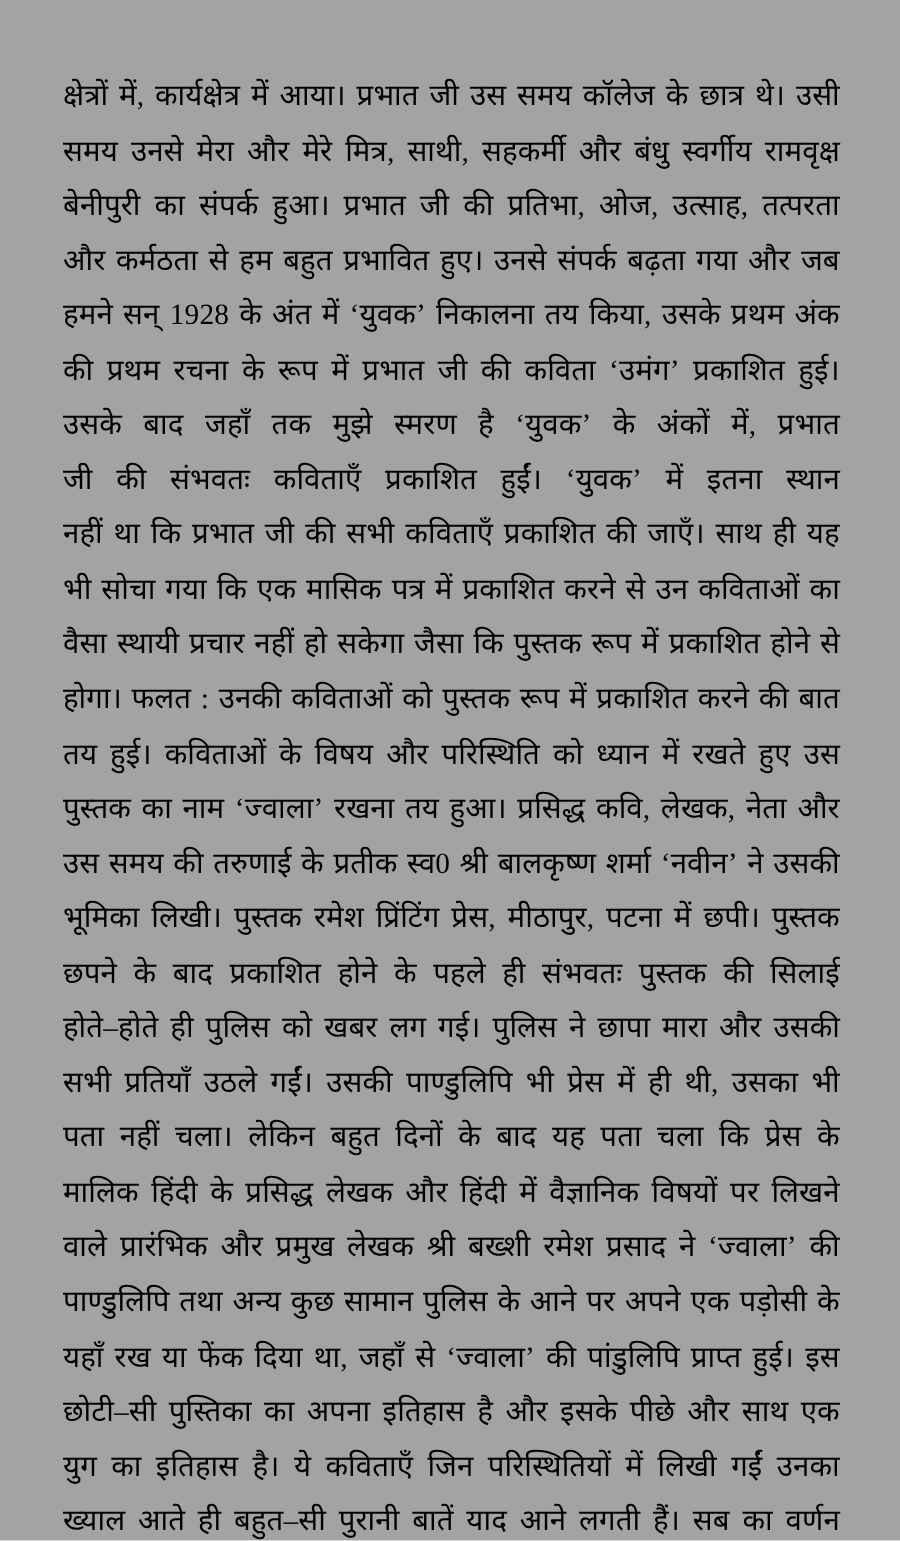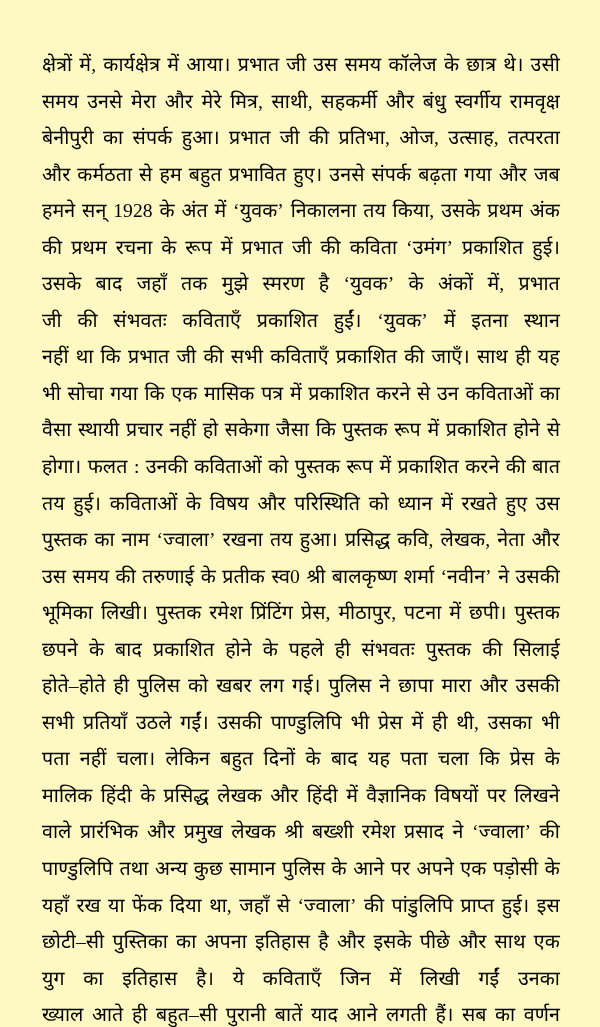--- a/index.html
+++ b/index.html
@@ -14,21 +14,21 @@
     height: 1027px;
     overflow: hidden;
     font-family: "Liberation Serif", "DejaVu Serif", serif;
     color: #000000;
   }
 
   #page {
     position: relative;
     width: 600px;
     height: 1027px;
-    background: #fef9c3;
+    background: #a3a3a3;
     box-sizing: border-box;
     padding: 47px 40px 0 42px;
   }
 
   #body-text {
     width: 518px;
     margin: 0;
   }
 
   .line {
@@ -421,20 +421,21 @@
         <span class="w">एक</span>
       </div>
       <div class="line">
         <span class="w">युग</span>
         <span class="w">का</span>
         <span class="w">इतिहास</span>
         <span class="w">है।</span>
         <span class="w">ये</span>
         <span class="w">कविताएँ</span>
         <span class="w">जिन</span>
+        <span class="w">परिस्थितियों</span>
         <span class="w">में</span>
         <span class="w">लिखी</span>
         <span class="w">गईं</span>
         <span class="w">उनका</span>
       </div>
       <div class="line">
         <span class="w">ख्याल</span>
         <span class="w">आते</span>
         <span class="w">ही</span>
         <span class="w">बहुत–सी</span>

